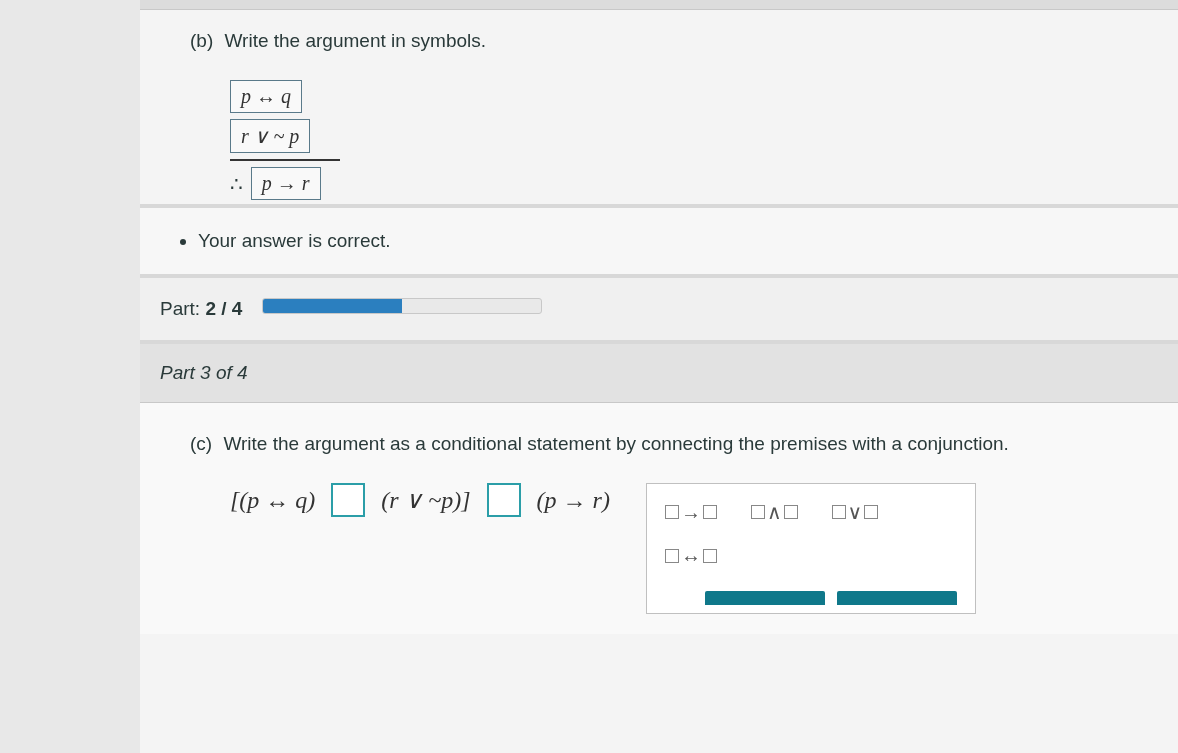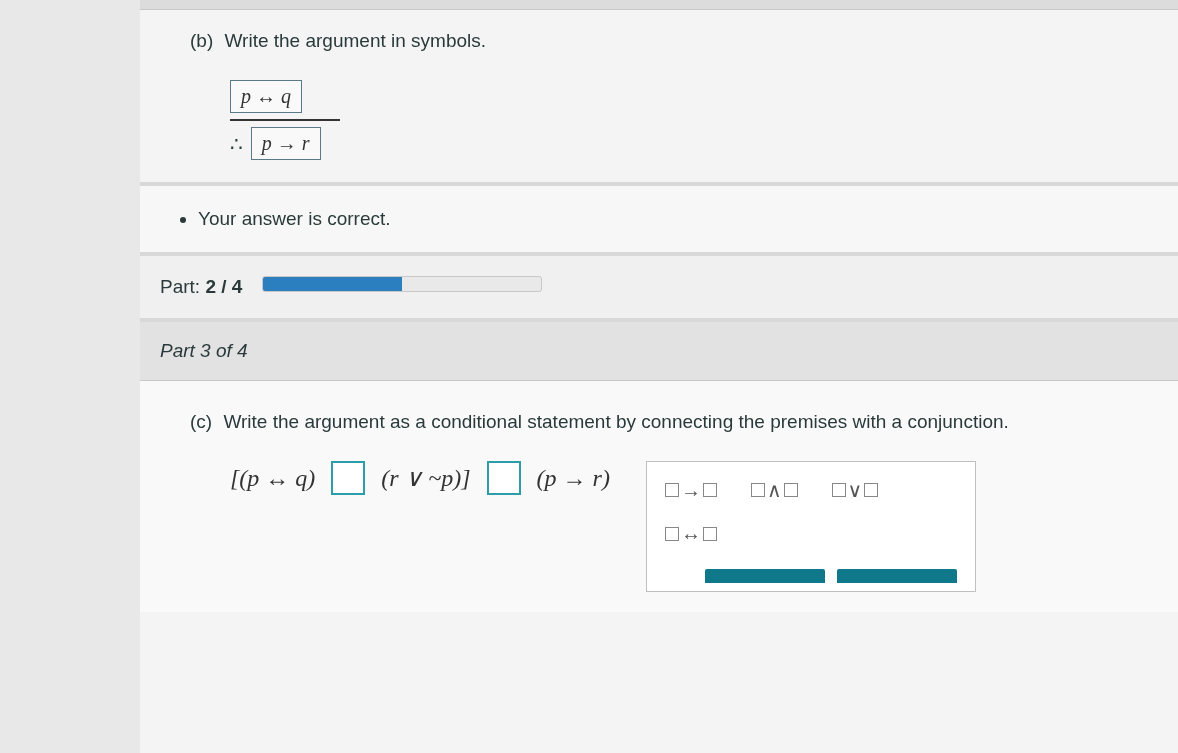--- a/index.html
+++ b/index.html
@@ -18,21 +18,21 @@
     width: 1038px;
     min-height: 753px;
     position: relative;
   }
   .top-bar {
     height: 10px;
     background: #dcdcdc;
     border-bottom: 1px solid #c8c8c8;
   }
   .section {
-    padding: 20px 20px 22px 50px;
+    padding: 20px 20px 4px 50px;
   }
   .prompt-line {
     margin-bottom: 28px;
     font-size: 19px;
     color: #2a3a3a;
   }
   .label-letter { margin-right: 6px; }
   .argument-block {
     margin-left: 40px;
     display: inline-block;
@@ -167,20 +167,23 @@
 
   <div class="section">
     <div class="prompt-line">
       <span class="label-letter">(b)</span>
       <span>Write the argument in symbols.</span>
     </div>
     <div class="argument-block">
       <div class="arg-row">
         <span class="expr-box">p ↔ q</span>
       </div>
+      <div class="arg-row">
+        <span class="expr-box">r ∨ ~ p</span>
+      </div>
       <div class="hr-line"></div>
       <div class="therefore-row">
         <span class="therefore">∴</span>
         <span class="expr-box">p → r</span>
       </div>
     </div>
   </div>
 
   <div class="feedback-block">
     <ul>

